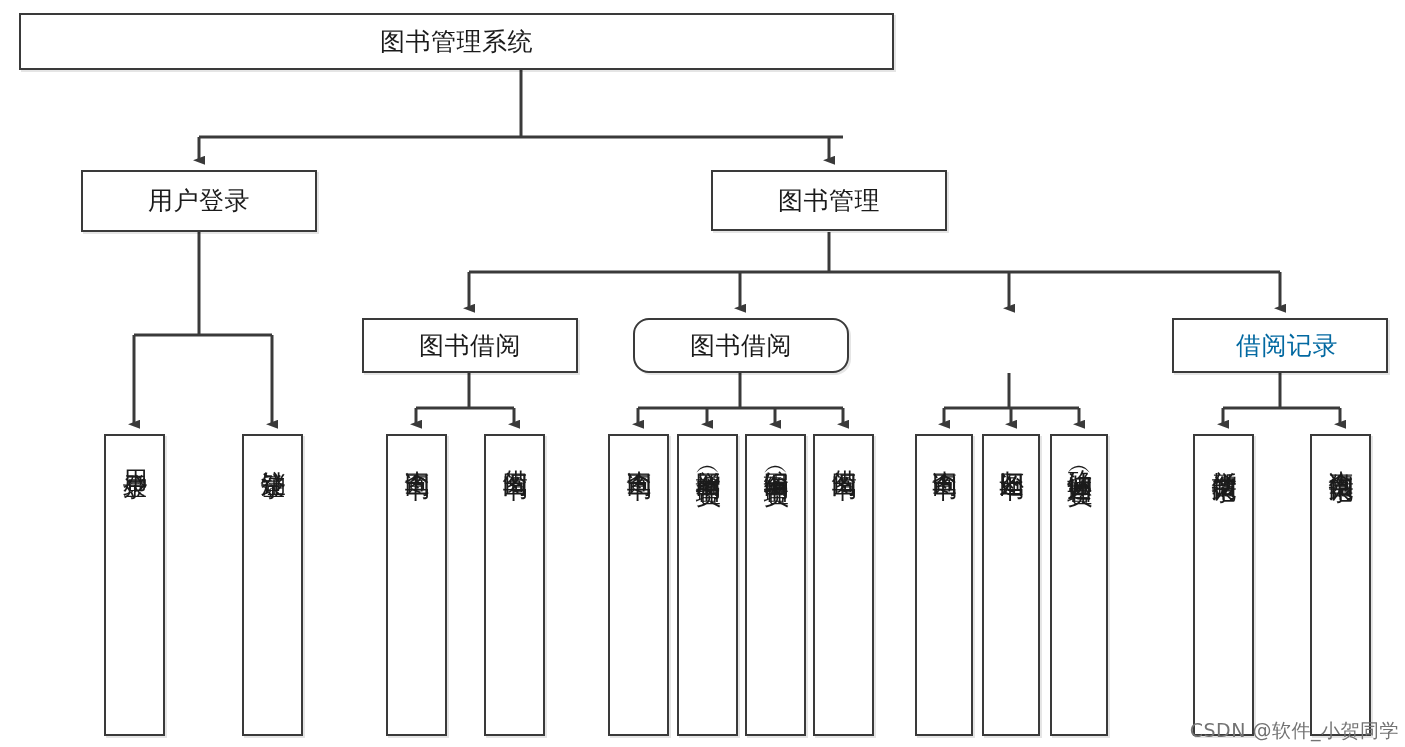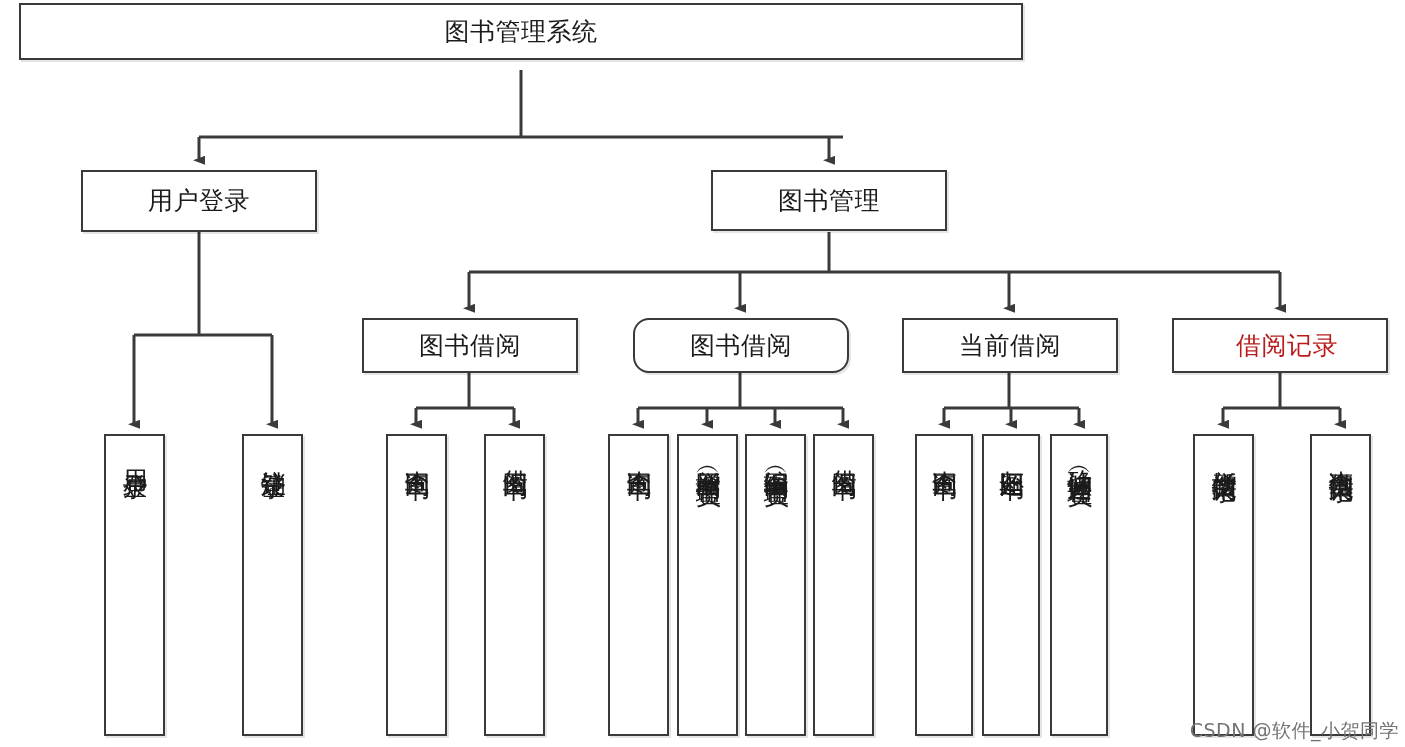--- a/index.html
+++ b/index.html
@@ -119,41 +119,38 @@
       <path d="M1011,408 L1011,424" marker-end="url(#arw)"></path>
       <path d="M1079,408 L1079,424" marker-end="url(#arw)"></path>
 
       <path d="M1280,373 L1280,408"></path>
       <path d="M1223,408 L1340,408"></path>
       <path d="M1223,408 L1223,424" marker-end="url(#arw)"></path>
       <path d="M1340,408 L1340,424" marker-end="url(#arw)"></path>
     </g>
   </svg>
 
-  <div class="node root horiz" style="left: 19px; top: 3px; width: 1004px; height: 57px; border-color: rgb(58, 58, 58); color: rgb(27, 27, 27);">
+  <div class="node root horiz" style="left: 19px; top: 13px; width: 875px; height: 57px; border-color: rgb(58, 58, 58); color: rgb(27, 27, 27);">
     <span class="lbl">图书管理系统</span>
   </div>
 
   <div class="node horiz" style="left: 81px; top: 170px; width: 236px; height: 62px; border-color: rgb(58, 58, 58); color: rgb(27, 27, 27);">
     <span class="lbl">用户登录</span>
   </div>
   <div class="node horiz" style="left: 711px; top: 170px; width: 236px; height: 61px; border-color: rgb(58, 58, 58); color: rgb(27, 27, 27);">
     <span class="lbl">图书管理</span>
   </div>
 
   <div class="node horiz" style="left: 362px; top: 318px; width: 216px; height: 55px; border-color: rgb(58, 58, 58); color: rgb(27, 27, 27);">
     <span class="lbl">图书借阅</span>
   </div>
   <div class="node horiz" style="left: 633px; top: 318px; width: 216px; height: 55px; border-color: rgb(58, 58, 58); color: rgb(27, 27, 27); border-radius: 16px;">
     <span class="lbl">图书借阅</span>
   </div>
-  <div class="node horiz" style="left: 902px; top: 318px; width: 216px; height: 55px; border-color: rgb(58, 58, 58); color: rgb(27, 27, 27);">
-    <span class="lbl">当前借阅</span>
-  </div>
-  <div class="node horiz" style="left: 1172px; top: 318px; width: 216px; height: 55px; border-color: rgb(58, 58, 58); color: #b91c1c; padding-left: 14px;">
+  <div class="node horiz" style="left: 1172px; top: 318px; width: 216px; height: 55px; border-color: rgb(58, 58, 58); color: #0369a1; padding-left: 14px;">
     <span class="lbl">借阅记录</span>
   </div>
 
   <div class="node vert" style="left: 104px; top: 434px; width: 61px; height: 302px; border-color: rgb(58, 58, 58); color: rgb(27, 27, 27);">
     <span class="lbl">用户登录</span>
   </div>
   <div class="node vert" style="left: 242px; top: 434px; width: 61px; height: 302px; border-color: rgb(58, 58, 58); color: rgb(27, 27, 27);">
     <span class="lbl">注销登录</span>
   </div>
   <div class="node vert" style="left: 386px; top: 434px; width: 61px; height: 302px; border-color: rgb(58, 58, 58); color: rgb(27, 27, 27);">

